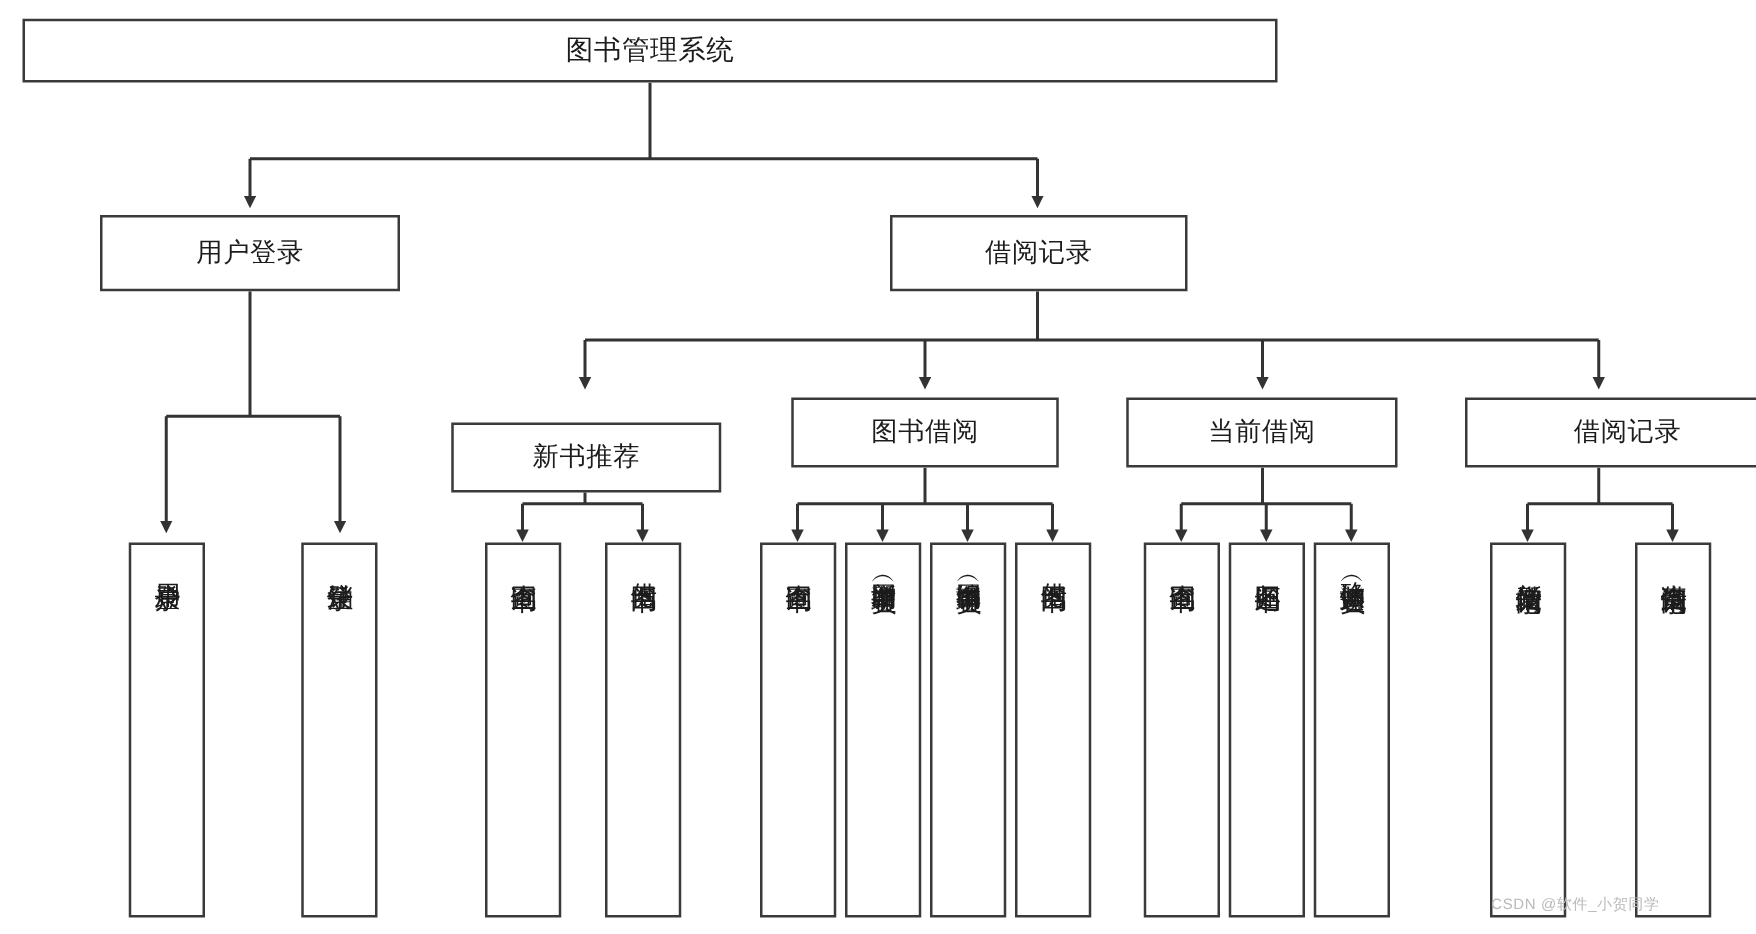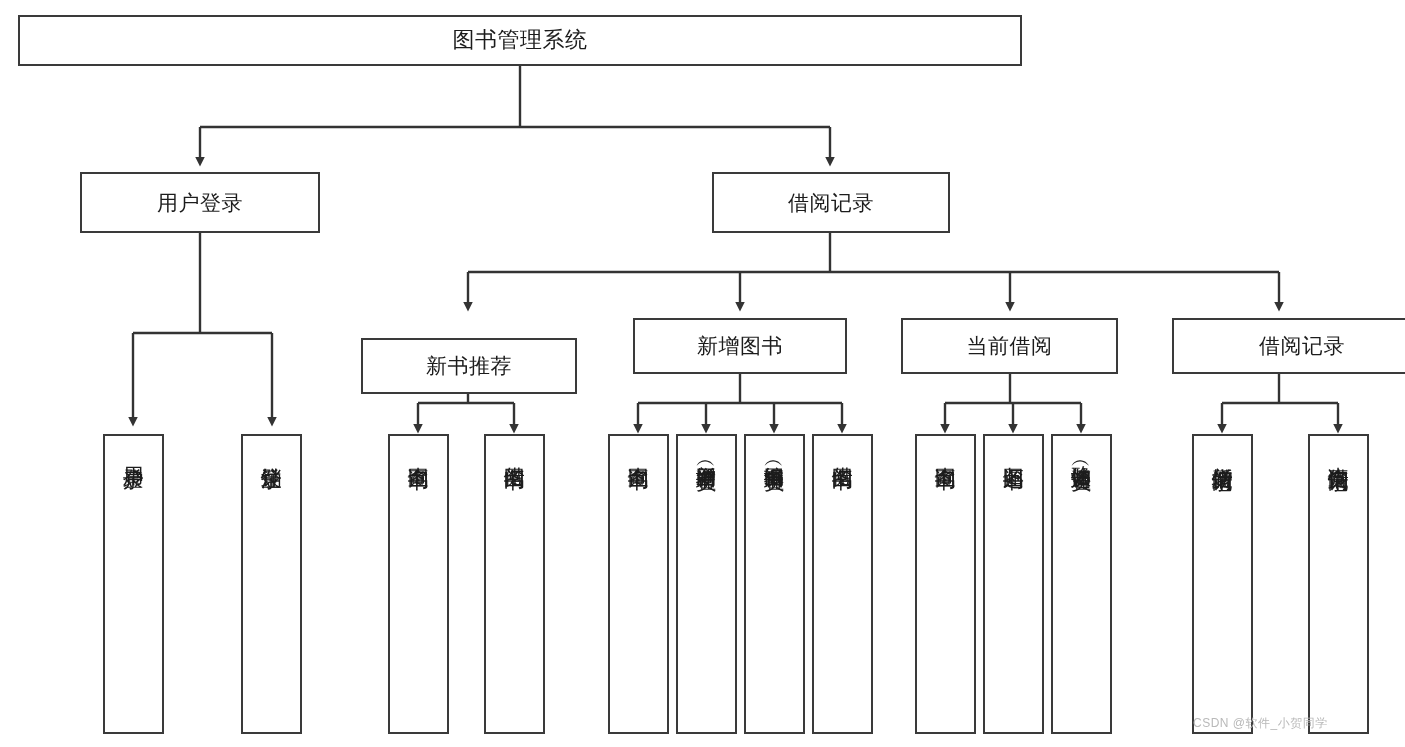--- a/index.html
+++ b/index.html
@@ -139,21 +139,21 @@
 
   <div class="node h-node" style="left:712px; top:172px; width:238px; height:61px;">
     <span class="lbl">借阅记录</span>
   </div>
 
   <div class="node h-node" style="left:361px; top:318px; width:216px; height:56px;margin-top:20px;">
     <span class="lbl">新书推荐</span>
   </div>
 
   <div class="node h-node" style="left:633px; top:318px; width:214px; height:56px;">
-    <span class="lbl">新增图书</span>
+    <span class="lbl">图书借阅</span>
   </div>
 
   <div class="node h-node" style="left:901px; top:318px; width:217px; height:56px;">
     <span class="lbl">当前借阅</span>
   </div>
 
   <div class="node h-node" style="left:1172px; top:318px; width:248px; height:56px;padding-left:12px;">
     <span class="lbl">借阅记录</span>
   </div>
 

